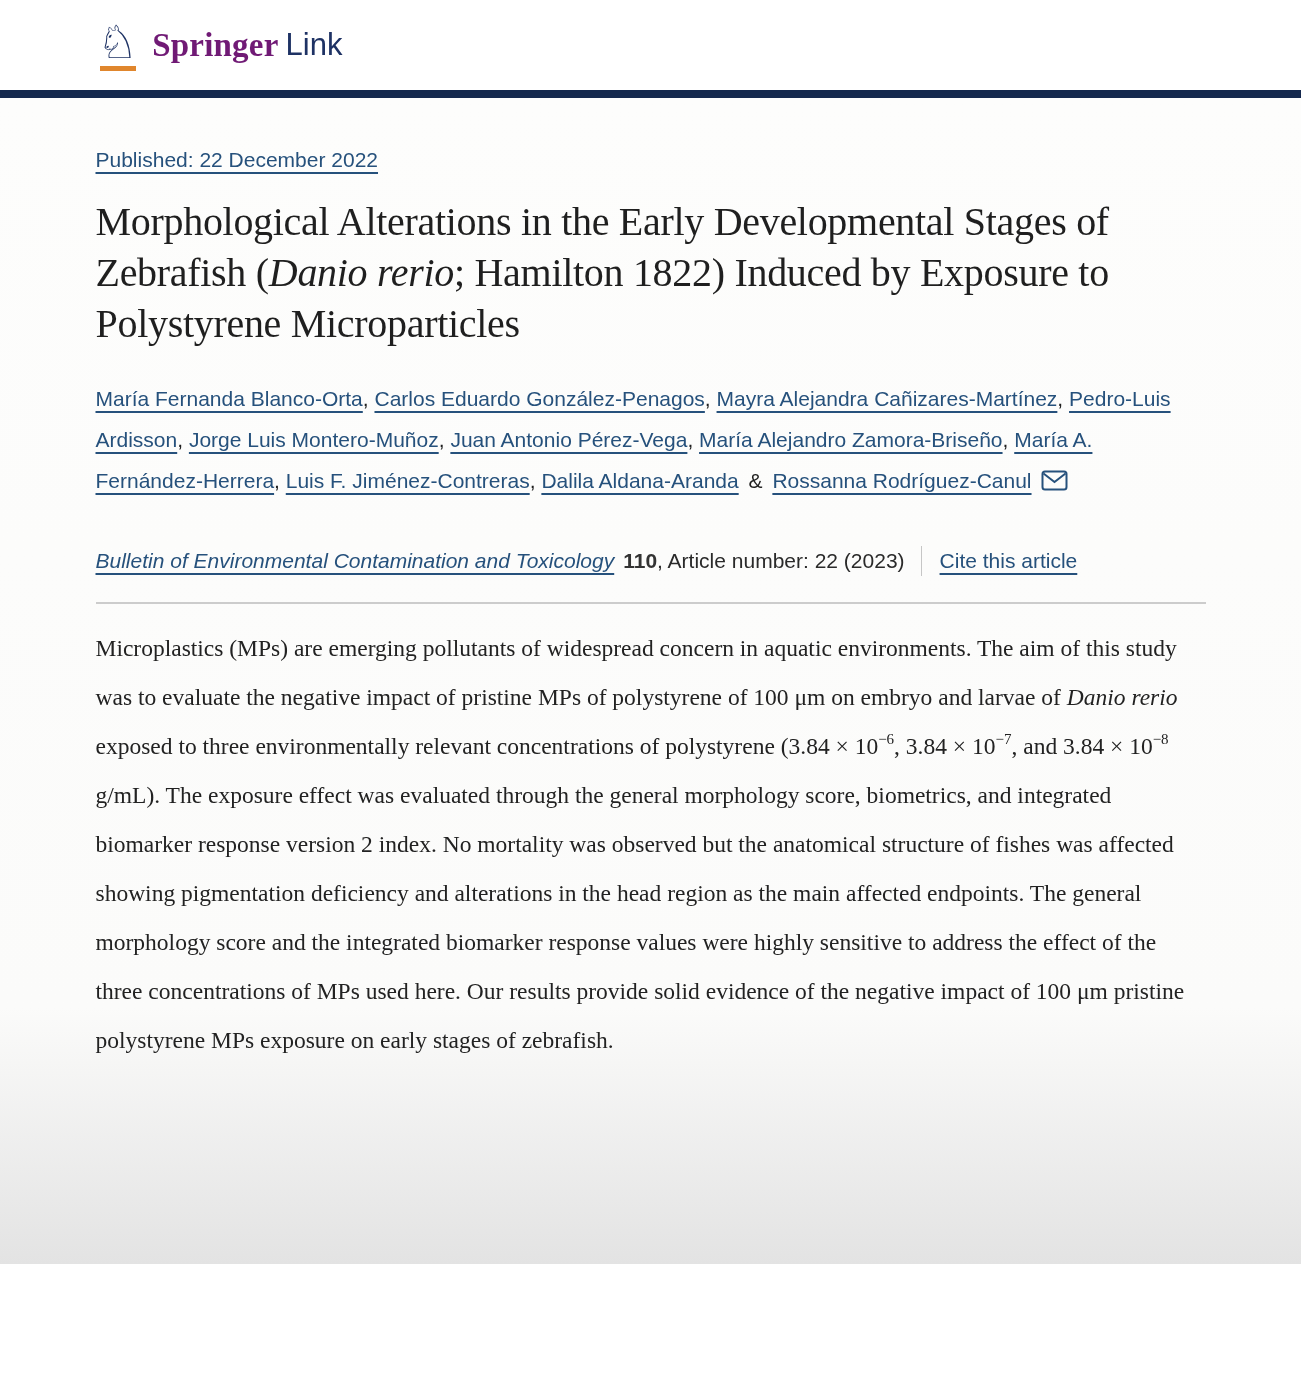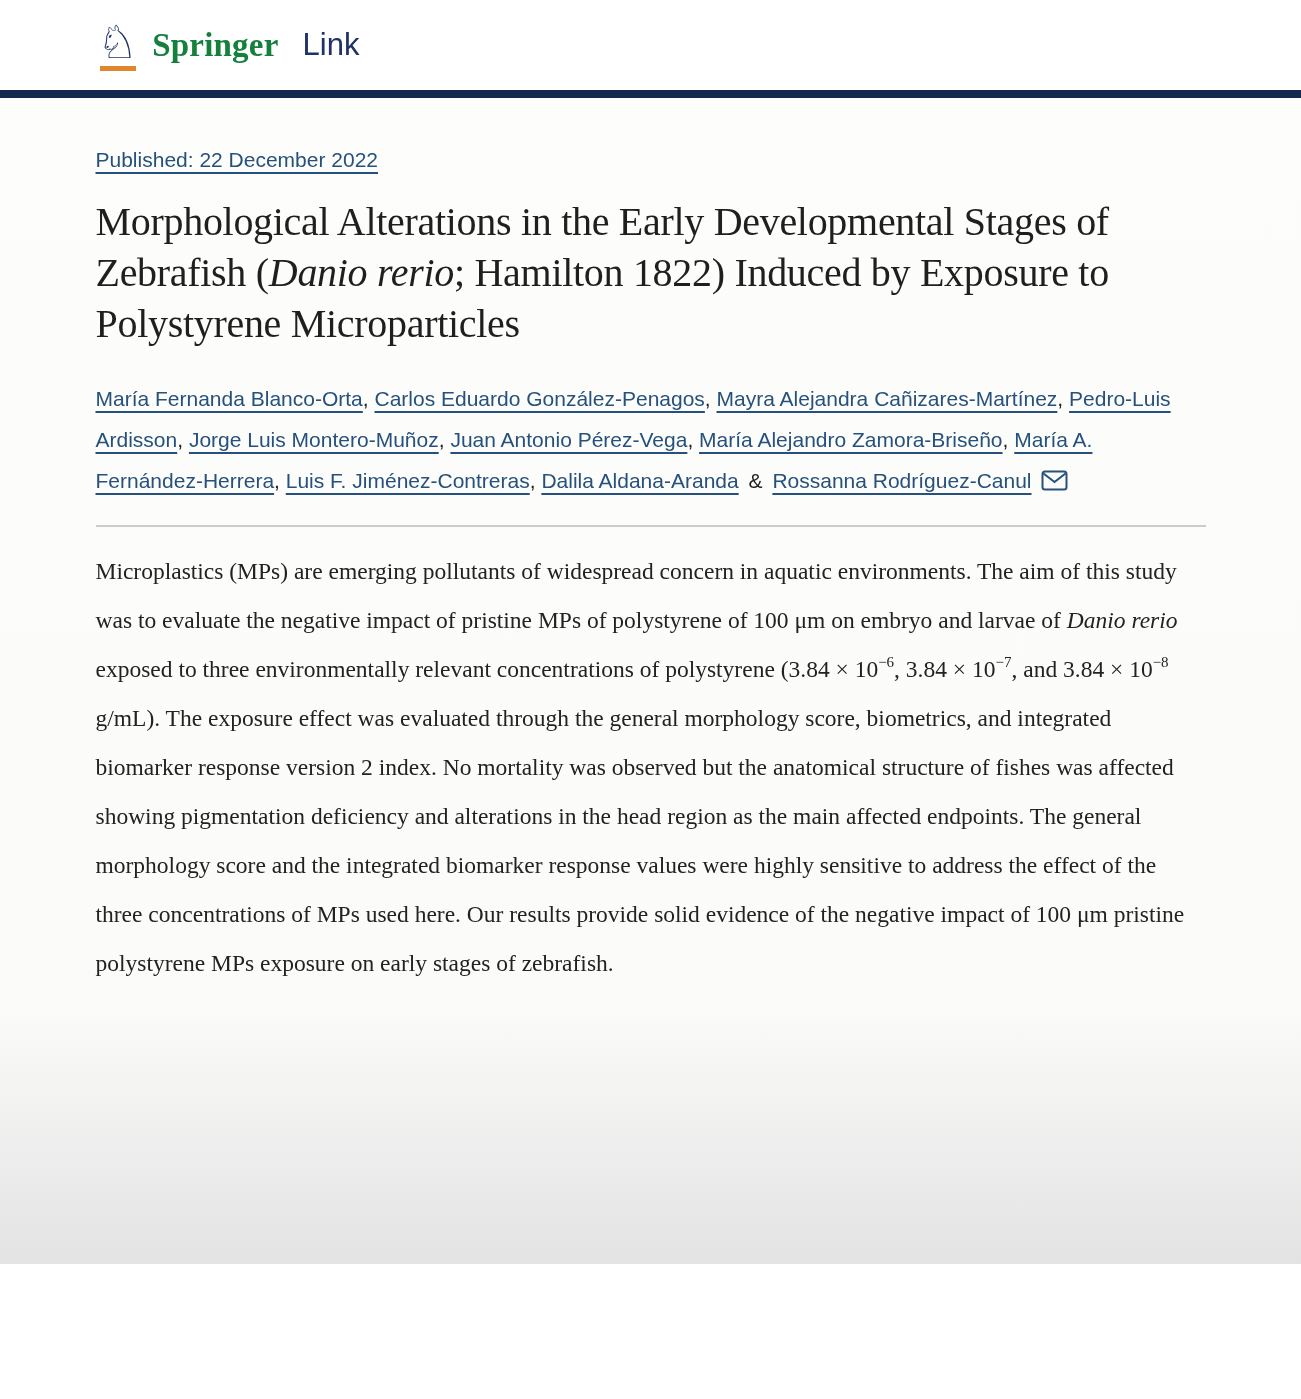--- a/index.html
+++ b/index.html
@@ -41,29 +41,29 @@
     display: block;
     width: 36px;
     height: 5px;
     background: #e0862d;
     margin-top: 1px;
   }
   .brand-springer {
     font-family: "Liberation Serif", serif;
     font-weight: bold;
     font-size: 33px;
-    color: #15803d;
+    color: #701a75;
     letter-spacing: 0.2px;
   }
   .brand-link {
     font-family: "Liberation Sans", sans-serif;
     font-weight: 300;
     font-size: 31px;
     color: #1e3264;
-    margin-left: 24px;
+    margin-left: 7px;
   }
 
   
   .top-bar { height: 8px; background: #15294e; }
 
   
   .main-area {
     height: 1166px;
     background: linear-gradient(180deg, #fdfdfc 0%, #fbfbfa 78%, #e3e3e3 100%);
   }
@@ -191,20 +191,21 @@
         <a class="link">María Alejandro Zamora-Briseño</a><span class="sep">,</span>
         <a class="link">María A. Fernández-Herrera</a><span class="sep">,</span>
         <a class="link">Luis F. Jiménez-Contreras</a><span class="sep">,</span>
         <a class="link">Dalila Aldana-Aranda</a>
         <span class="amp">&amp;</span>
         <a class="link">Rossanna Rodríguez-Canul</a><a class="email-icon-link"><svg width="27" height="21" viewBox="0 0 27 21" fill="none">
               <rect x="1.5" y="1.5" width="24" height="18" rx="2.5" stroke="#26517c" stroke-width="2"></rect>
               <path d="M2.5 3.5 L13.5 12 L24.5 3.5" stroke="#26517c" stroke-width="2" fill="none"></path>
             </svg></a></p>
 
+      <p class="journal-line"><a class="link journal-name">Bulletin of Environmental Contamination and Toxicology</a><span class="journal-volume">110</span><span>, Article number: 22 (2023)</span><span class="pipe"></span><a class="link">Cite this article</a></p>
 
 
       <hr class="abstract-divider">
 
       <p class="abstract-body"><span>Microplastics (MPs) are emerging pollutants of widespread concern in aquatic environments. The aim of this study was to evaluate the negative impact of pristine MPs of polystyrene of 100 μm on embryo and larvae of </span><em>Danio rerio</em><span> exposed to three environmentally relevant concentrations of polystyrene (3.84 × 10</span><span class="sup">−6</span><span>, 3.84 × 10</span><span class="sup">−7</span><span>, and 3.84 × 10</span><span class="sup">−8</span><span> g/mL). The exposure effect was evaluated through the general morphology score, biometrics, and integrated biomarker response version 2 index. No mortality was observed but the anatomical structure of fishes was affected showing pigmentation deficiency and alterations in the head region as the main affected endpoints. The general morphology score and the integrated biomarker response values were highly sensitive to address the effect of the three concentrations of MPs used here. Our results provide solid evidence of the negative impact of 100 μm pristine polystyrene MPs exposure on early stages of zebrafish.</span></p>
 
     </div>
   </main>
 </div>
 

